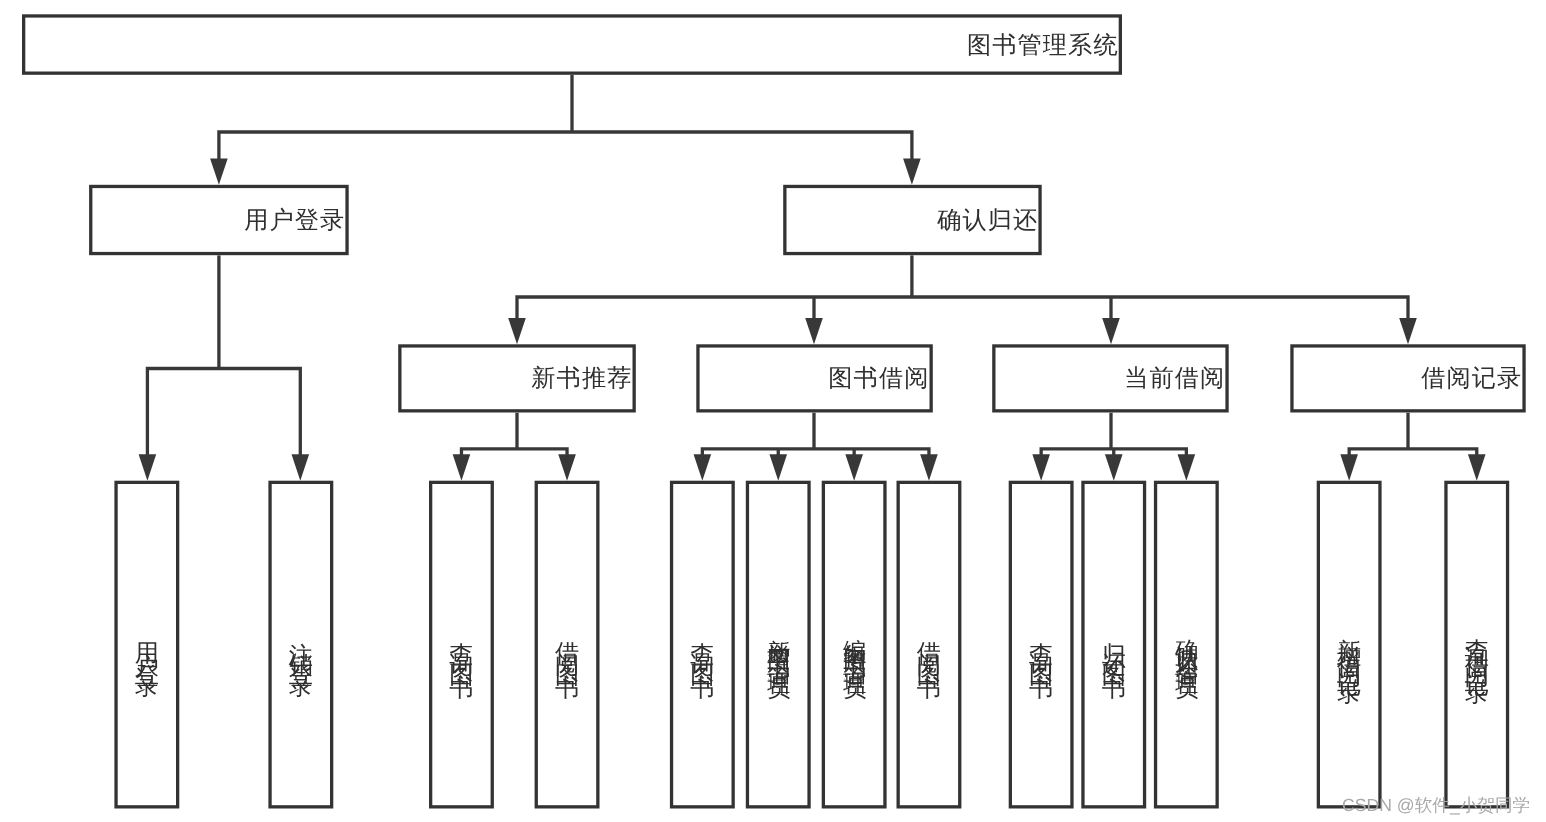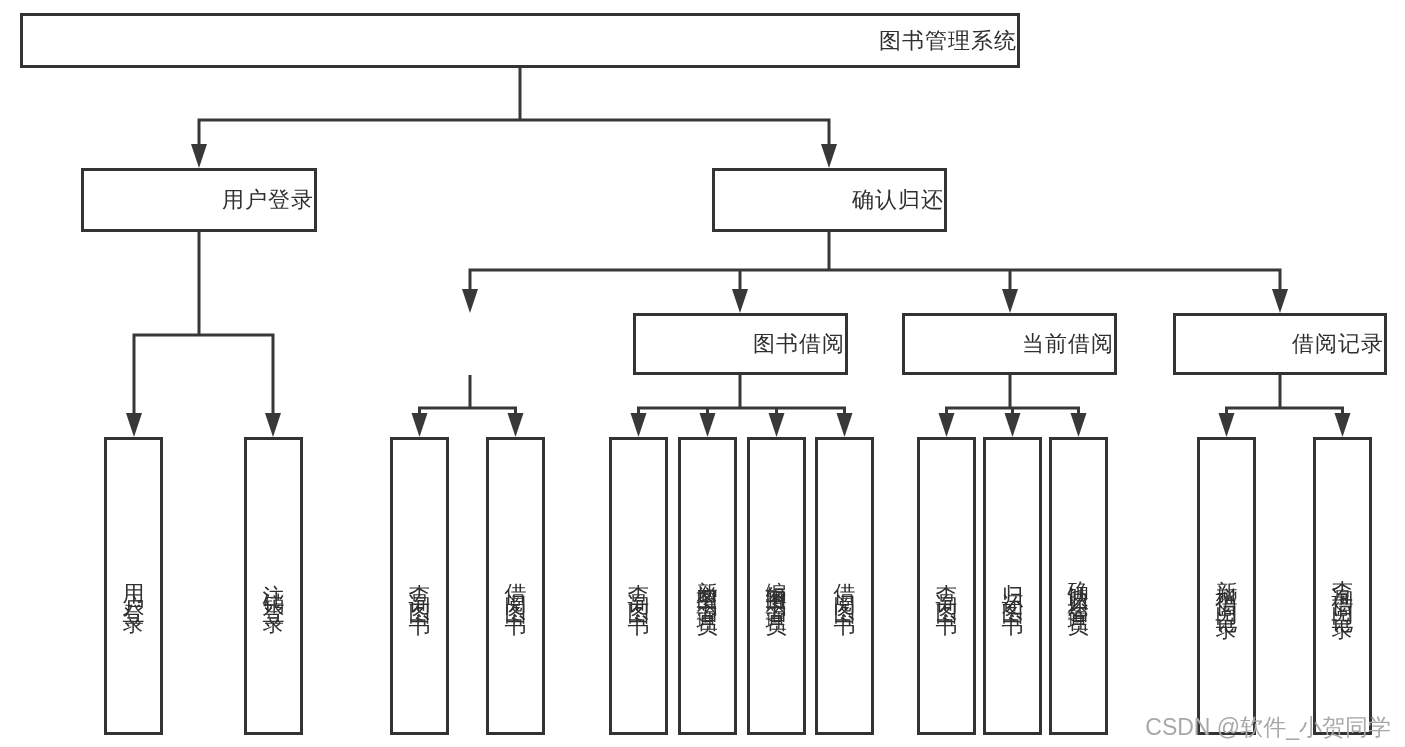--- a/index.html
+++ b/index.html
@@ -29,21 +29,21 @@
     display:flex;align-items:center;justify-content:center;
   }
   .vbox span{
     writing-mode:vertical-rl;text-orientation:mixed;
     font-size:22px;line-height:1;letter-spacing:10px;color:var(--text);
   }
   .vbox.mid span{letter-spacing:8px;}
   .vbox.long span{letter-spacing:5px;font-size:21px;}
   .watermark{
     position:absolute;right:14px;bottom:4px;
-    font-size:23px;color:var(--wm);white-space:nowrap;margin-left:18px;
+    font-size:16px;color:var(--wm);white-space:nowrap;margin-left:18px;
   }
 </style>
 </head>
 <body>
 
 <div class="canvas">
 
   <svg class="wires" viewBox="0 0 1405 747">
     <g>
       <path class="connector" d="M520 68 V120 M197.5 120 H830.5 M199 120 V146 M829 120 V146"></path>
@@ -91,20 +91,23 @@
     <span>图书管理系统</span>
   </div>
 
   <div class="hbox" style="left:81px;top:168px;width:236px;height:64px">
     <span>用户登录</span>
   </div>
   <div class="hbox" style="left:712px;top:168px;width:235px;height:64px">
     <span>确认归还</span>
   </div>
 
+  <div class="hbox" style="left:362px;top:313px;width:216px;height:62px">
+    <span>新书推荐</span>
+  </div>
   <div class="hbox" style="left:902px;top:313px;width:215px;height:62px">
     <span>当前借阅</span>
   </div>
   <div class="hbox" style="left:633px;top:313px;width:215px;height:62px">
     <span>图书借阅</span>
   </div>
   <div class="hbox" style="left:1173px;top:313px;width:214px;height:62px">
     <span>借阅记录</span>
   </div>
 

